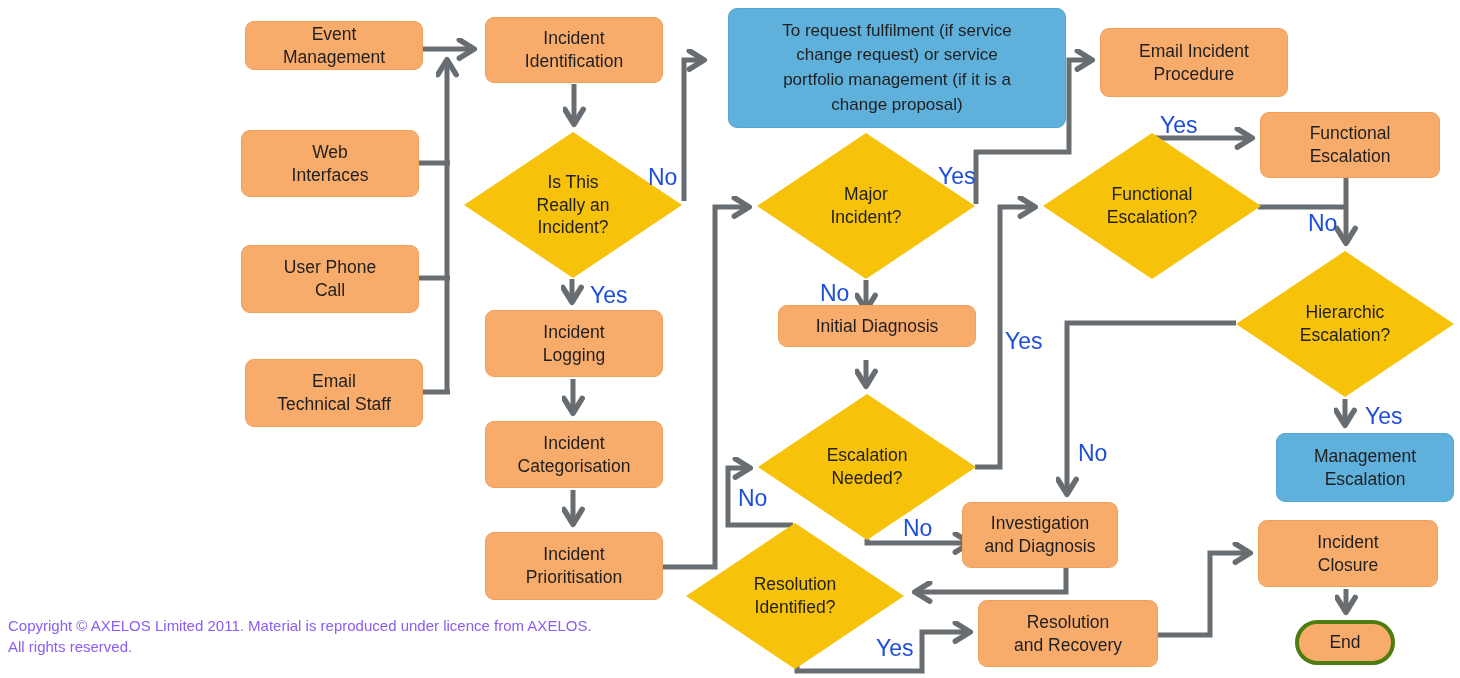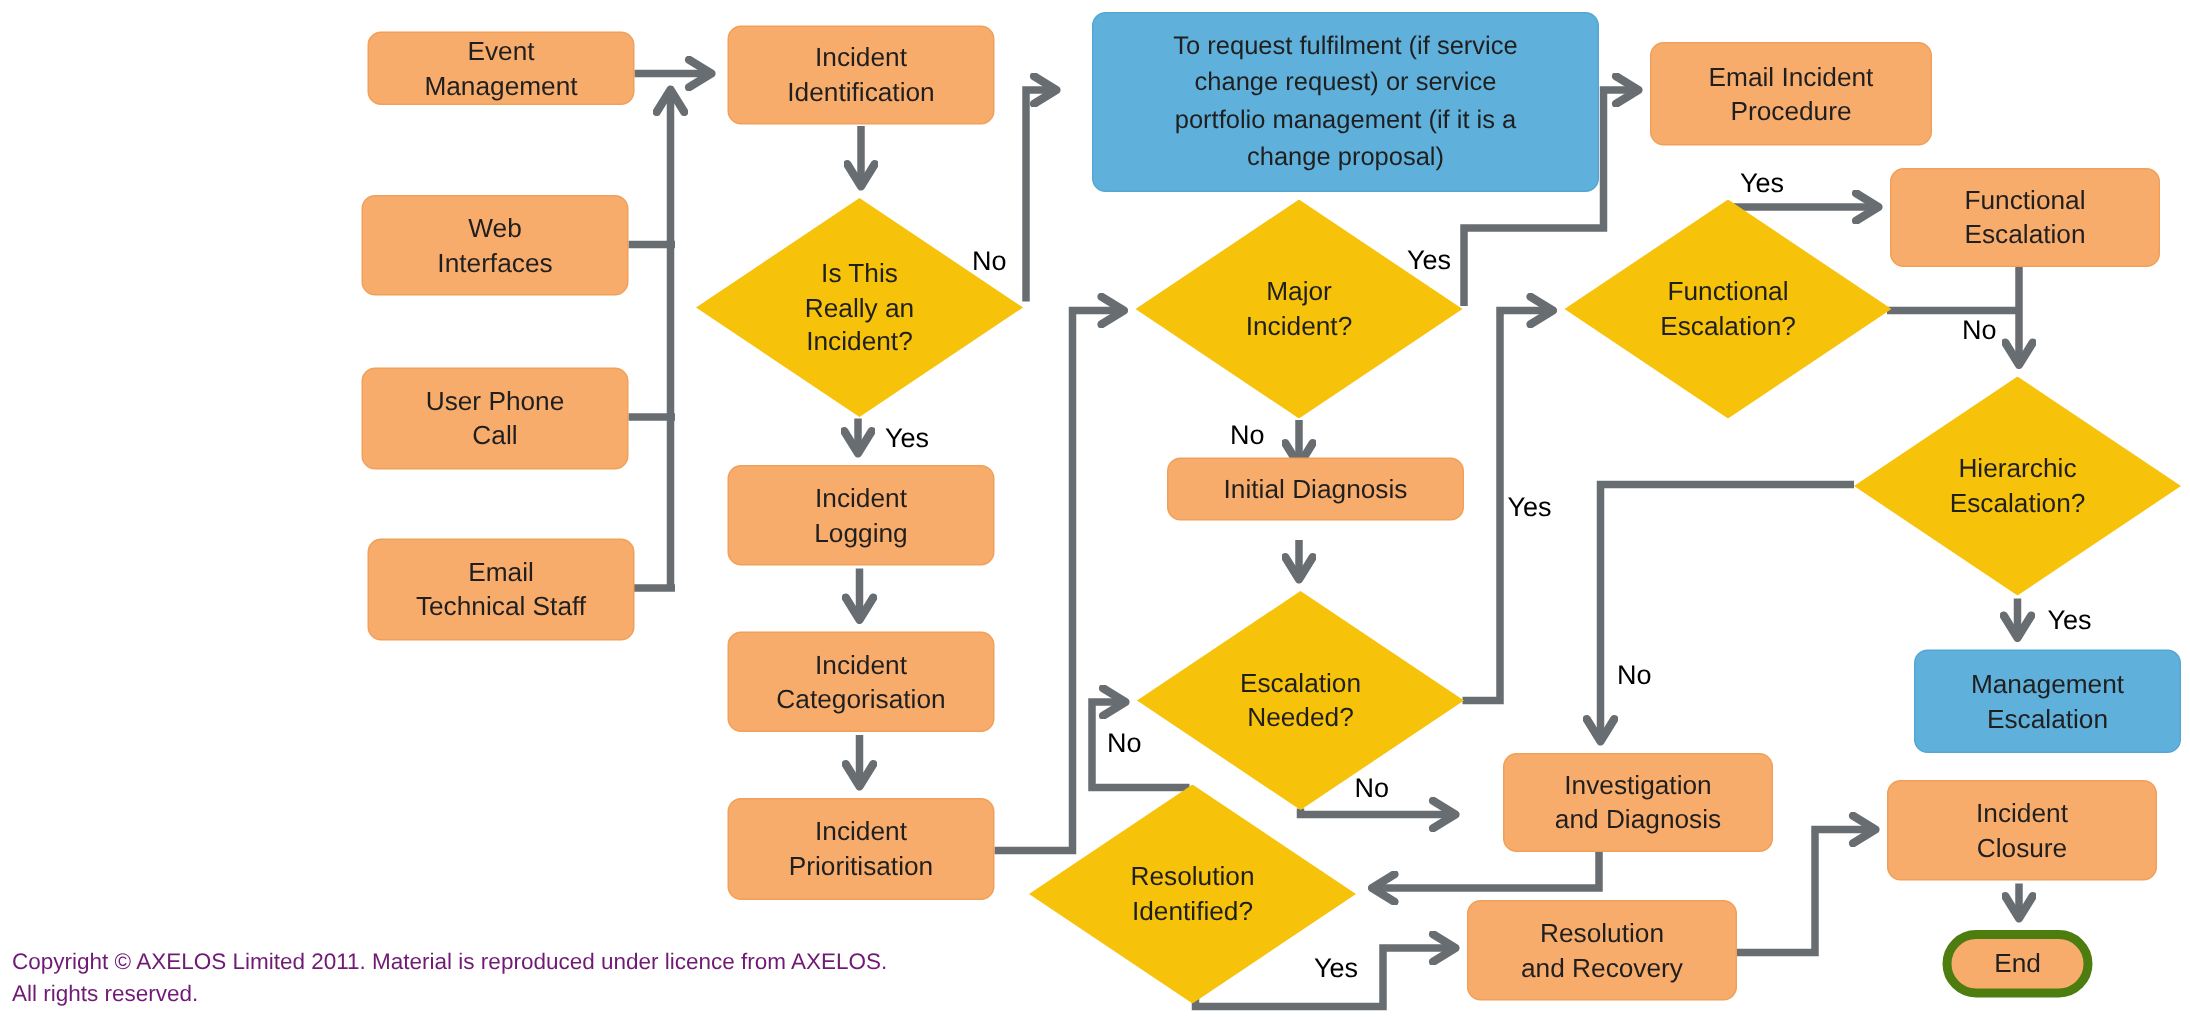--- a/index.html
+++ b/index.html
@@ -10,24 +10,24 @@
   #edges{position:absolute;left:0;top:0;width:1460px;height:678px;}
   .node{
     position:absolute;display:flex;align-items:center;justify-content:center;
     text-align:center;white-space:pre-line;font-size:17.5px;line-height:1.3;
     color:#1F1F1F;box-sizing:border-box;
   }
   .process{background:#F8AC6C;border:1px solid #F0A058;border-radius:9px;}
   .external{background:#5FB0DB;border:1px solid #54A7D4;border-radius:9px;margin-left:16px;}
   .decision{width:218px;height:146px;background:#F6C20A;
     clip-path:polygon(50% 0,100% 50%,50% 100%,0 50%);}
-  .stadium{background:#F8AC6C;border:6px solid #4d7c0f;border-radius:23px;}
-  .edge-label{position:absolute;font-size:18px;color:#000000;}
+  .stadium{background:#F8AC6C;border:4px solid #4d7c0f;border-radius:23px;}
+  .edge-label{position:absolute;font-size:23px;color:#1d4ed8;}
   .copyright{
-    position:absolute;left:8px;top:631px;font-size:15px;color:#701a75;
+    position:absolute;left:8px;top:615px;font-size:15px;color:#8b5cf6;
     line-height:1.4;white-space:pre-line;
   }
   .bluebox{font-size:17px;line-height:1.45;}
 </style>
 </head>
 <body>
 
 <div id="canvas">
 
   <svg id="edges" viewBox="0 0 1460 678" xmlns="http://www.w3.org/2000/svg">
@@ -103,21 +103,21 @@
 Identified?</div>
 
   <div class="node process" style="left:1100px;top:28px;width:188px;height:69px">Email Incident
 Procedure</div>
   <div class="node decision" style="left:1043px;top:133px">Functional
 Escalation?</div>
   <div class="node process" style="left:1260px;top:112px;width:180px;height:66px">Functional
 Escalation</div>
   <div class="node decision" style="left:1236px;top:251px">Hierarchic
 Escalation?</div>
-  <div class="node process" style="left:1002px;top:502px;width:180px;height:66px">Investigation
+  <div class="node process" style="left:962px;top:502px;width:156px;height:66px">Investigation
 and Diagnosis</div>
   <div class="node process" style="left:978px;top:600px;width:180px;height:67px">Resolution
 and Recovery</div>
   <div class="node process" style="left:1258px;top:520px;width:180px;height:67px">Incident
 Closure</div>
   <div class="node stadium" style="left:1295px;top:620px;width:100px;height:45px">End</div>
 
   <span class="edge-label" style="left:648px;top:164px">No</span>
   <span class="edge-label" style="left:590px;top:282px">Yes</span>
   <span class="edge-label" style="left:938px;top:163px">Yes</span>

